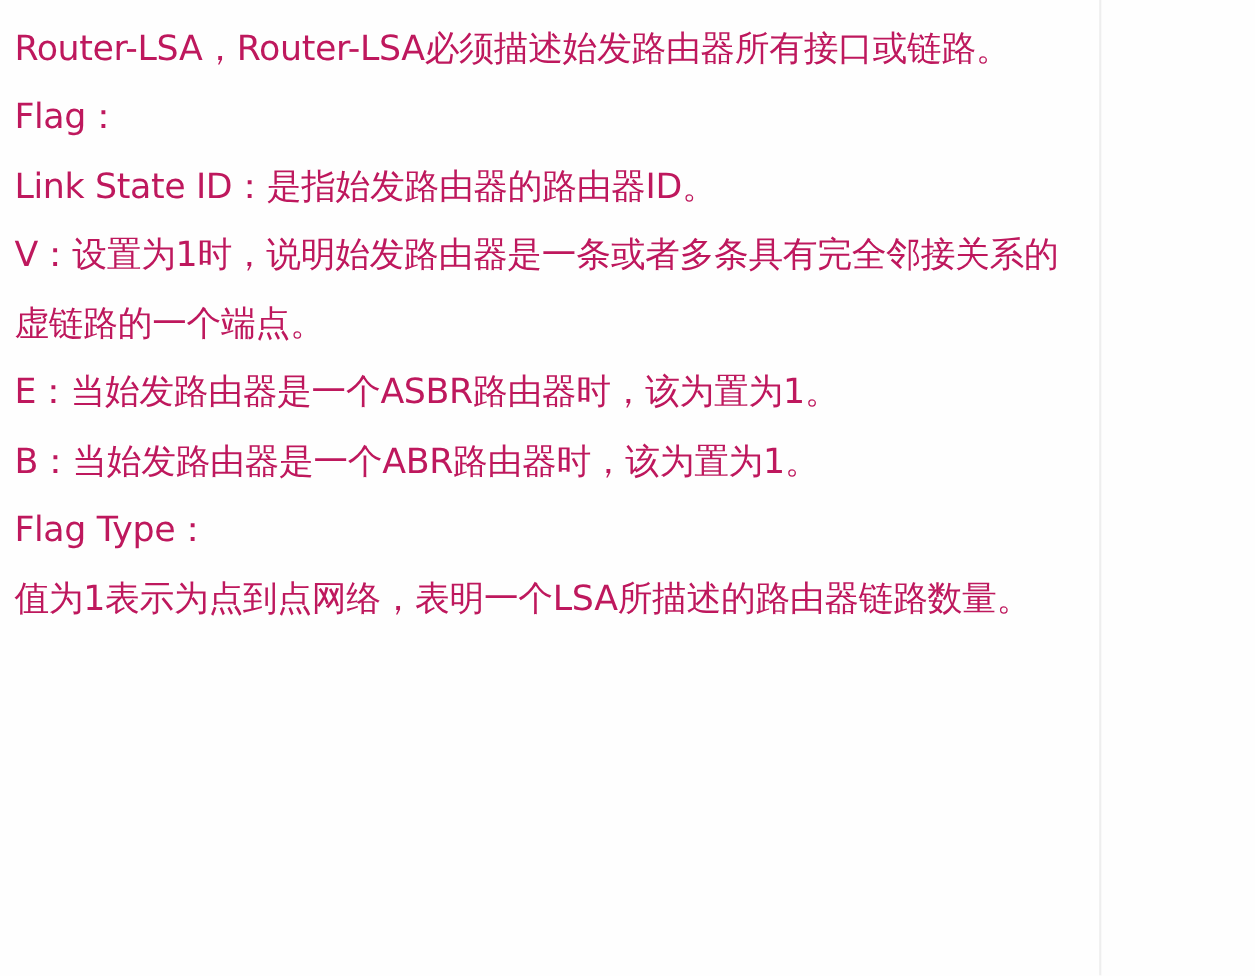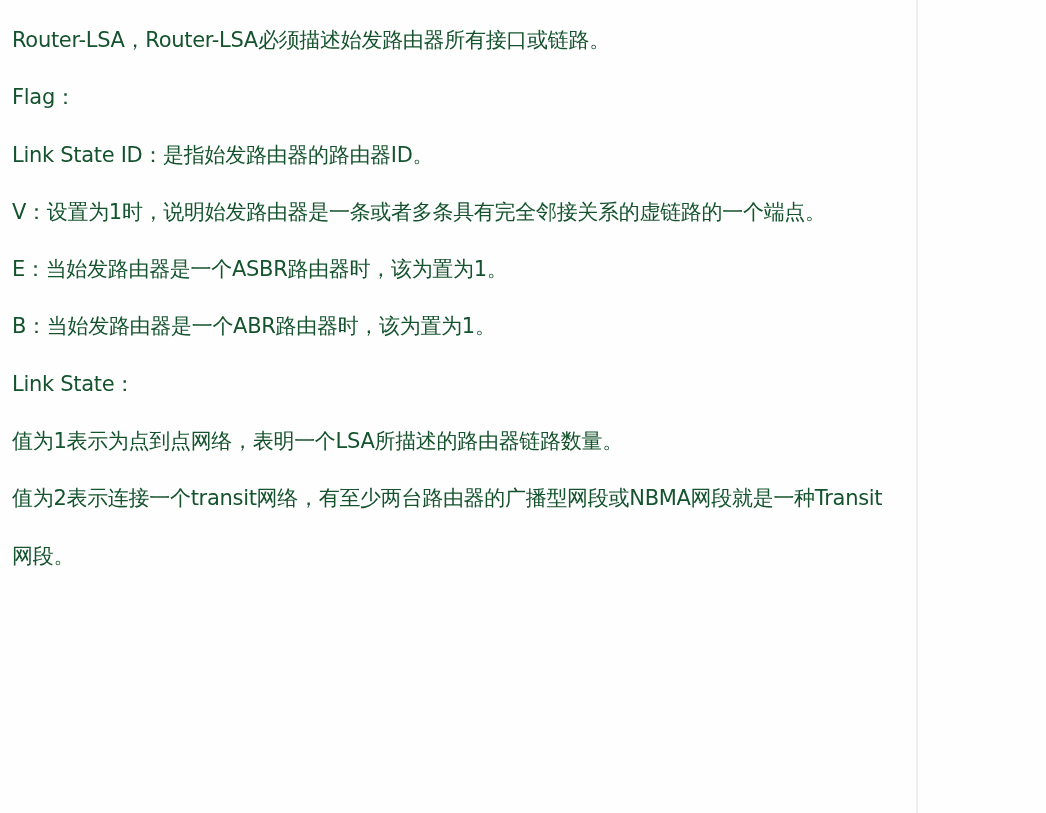--- a/index.html
+++ b/index.html
@@ -15,23 +15,23 @@
     width: 1046px;
     height: 813px;
     background: #fefefe;
   }
   .content {
     position: absolute;
     left: 12px;
     top: 12px;
     width: 890px;
     font-family: "DejaVu Sans", "Liberation Sans", sans-serif;
-    font-size: 21px;
+    font-size: 29px;
     line-height: 57.3px;
-    color: #14532d;
+    color: #be185d;
     letter-spacing: -0.3px;
   }
   .para {
     margin: 0;
     padding: 0;
     word-break: break-all;
   }
   .divider {
     position: absolute;
     left: 916px;
@@ -53,19 +53,18 @@
 <body>
 
 <div class="page">
   <div class="content">
     <p class="para">Router-LSA，Router-LSA必须描述始发路由器所有接口或链路。</p>
     <p class="para">Flag：</p>
     <p class="para">Link State ID：是指始发路由器的路由器ID。</p>
     <p class="para">V：设置为1时，说明始发路由器是一条或者多条具有完全邻接关系的虚链路的一个端点。</p>
     <p class="para">E：当始发路由器是一个ASBR路由器时，该为置为1。</p>
     <p class="para">B：当始发路由器是一个ABR路由器时，该为置为1。</p>
-    <p class="para">Link State：</p>
+    <p class="para">Flag Type：</p>
     <p class="para">值为1表示为点到点网络，表明一个LSA所描述的路由器链路数量。</p>
-    <p class="para">值为2表示连接一个transit网络，有至少两台路由器的广播型网段或NBMA网段就是一种Transit网段。</p>
   </div>
   <div class="divider"></div>
   <div class="right-pane"></div>
 </div>
 
 </body></html>

